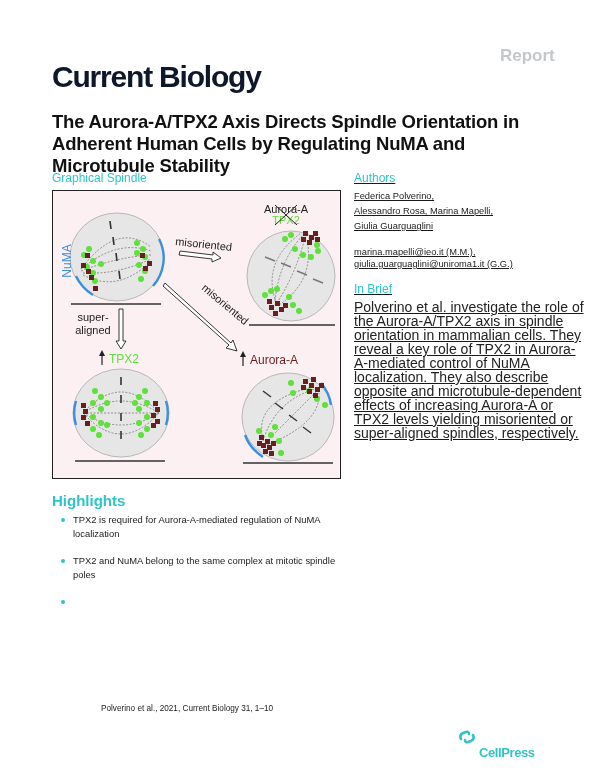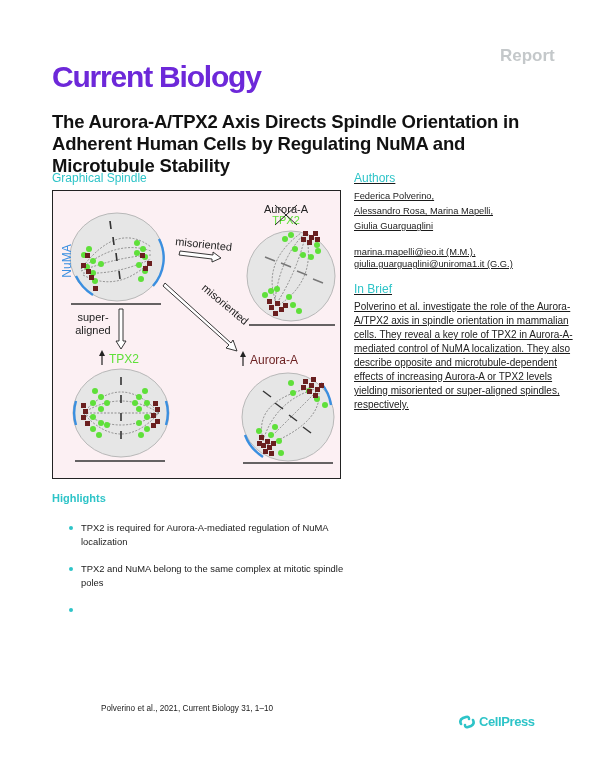--- a/index.html
+++ b/index.html
@@ -1,39 +1,39 @@
 <!DOCTYPE html>
 <html><head>
 <meta charset="utf-8">
 <style>
   html, body { margin:0; padding:0; background:#ffffff; }
   body { width:600px; height:779px; position:relative; overflow:hidden;
          font-family:"Liberation Sans", sans-serif; color:#1a1a1a; }
   .abs { position:absolute; }
   .report { left:500px; top:46px; font-size:17px; font-weight:bold; color:#c4c8ca; }
-  .journal { left:52px; top:60px; font-size:30px; font-weight:bold; color:#6d28d9; letter-spacing:-1.2px; }
+  .journal { left:52px; top:60px; font-size:30px; font-weight:bold; color:#0f172a; letter-spacing:-1.2px; }
   .title { left:52px; top:99px; width:520px; font-size:18.5px; font-weight:bold; line-height:22px; color:#111; letter-spacing:-0.2px;margin-top:12px; }
   .sec-head { font-size:12px; color:#2ec4c8; }
   .ga-head { left:52px; top:171px; }
   .frame { left:52px; top:190px; width:287px; height:287px; border:1.5px solid #222; background:#fcf0f3; }
   .frame svg { display:block; }
   .right { left:354px; top:171px; width:230px;text-decoration:underline; }
   .right .sec-head { margin-bottom:4px; }
   .authors { font-size:9.3px; line-height:15px; color:#222; }
   .corr { font-size:9.3px; line-height:12px; color:#222; margin-top:0; }
-  .brief { font-size:10px; line-height:14px; color:#222; }
+  .brief { font-size:14px; line-height:14px; color:#222; }
   .blk { margin-bottom:12px; }
   .hl-head { left:52px; top:492px; }
-  .hl-list { left:52px; top:509px; width:290px; list-style:none; margin:12px; padding:0; }
+  .hl-list { left:52px; top:509px; width:290px; list-style:none; margin:4px; padding:0; }
   .hl-list li { position:relative; padding-left:17px; font-size:9.4px; line-height:14px; color:#222; margin-bottom:13px; }
   .hl-list li .dot { position:absolute; left:5px; top:5px; width:4px; height:4px; border-radius:50%; background:#2ec4c8; }
   .footer { left:101px; top:703px; font-size:8.2px; line-height:11px; color:#222; }
   .footer .doi { color:#2ec4c8; }
   .cellpress { left:459px; top:714px; display:flex; align-items:center; gap:4px; }
-  .cellpress .cp-text { font-size:13px; font-weight:bold; color:#2ec4c8; letter-spacing:-0.4px; }
+  .cellpress .cp-text { font-size:13px; font-weight:bold; color:#2ec4c8; letter-spacing:-0.4px;margin-top:31px; }
 </style>
 </head>
 <body>
 
 <div class="abs report">Report</div>
 <div class="abs journal">Current Biology</div>
 <div class="abs title">The Aurora-A/TPX2 Axis Directs Spindle Orientation in Adherent Human Cells by Regulating NuMA and Microtubule Stability</div>
 
 <div class="abs sec-head ga-head">Graphical Spindle</div>
 
@@ -281,21 +281,21 @@
       <div>marina.mapelli@ieo.it (M.M.),</div>
       <div>giulia.guarguaglini@uniroma1.it (G.G.)</div>
     </div>
   </div>
   <div class="blk">
     <div class="sec-head">In Brief</div>
     <div class="brief">Polverino et al. investigate the role of the Aurora-A/TPX2 axis in spindle orientation in mammalian cells. They reveal a key role of TPX2 in Aurora-A-mediated control of NuMA localization. They also describe opposite and microtubule-dependent effects of increasing Aurora-A or TPX2 levels yielding misoriented or super-aligned spindles, respectively.</div>
   </div>
 </div>
 
-<div class="abs sec-head hl-head" style="font-size:11px;font-weight:bold;">Highlights</div>
+<div class="abs sec-head hl-head" style="font-size:15px;font-weight:bold;">Highlights</div>
 <ul class="abs hl-list">
   <li><span class="dot"></span><span>TPX2 is required for Aurora-A-mediated regulation of NuMA localization</span></li>
   <li><span class="dot"></span><span>TPX2 and NuMA belong to the same complex at mitotic spindle poles</span></li>
   <li><span class="dot"></span></li>
 </ul>
 
 <div class="abs footer">
   <div>Polverino et al., 2021, Current Biology 31, 1–10</div>
 </div>
 

